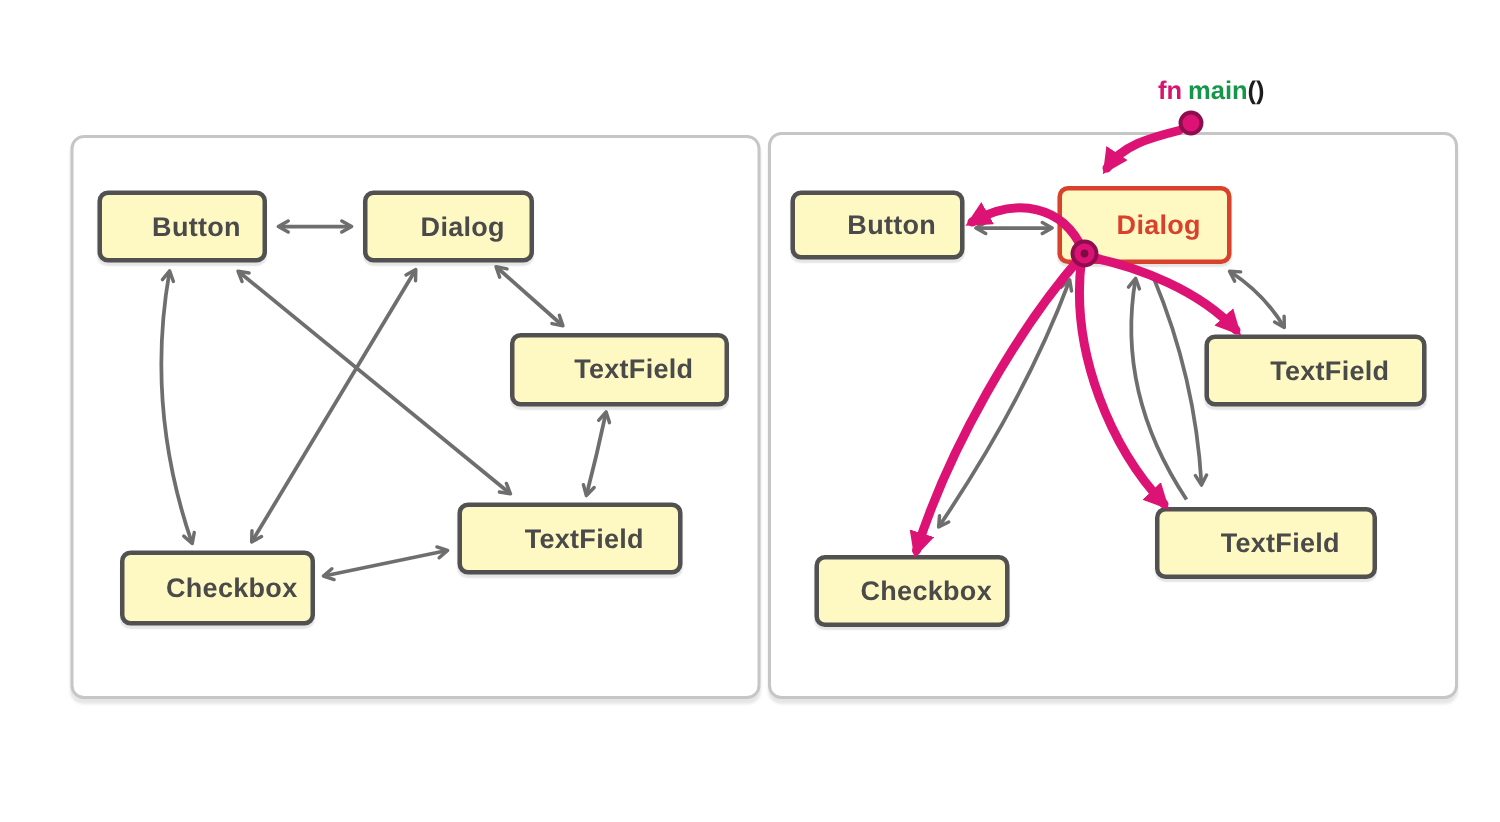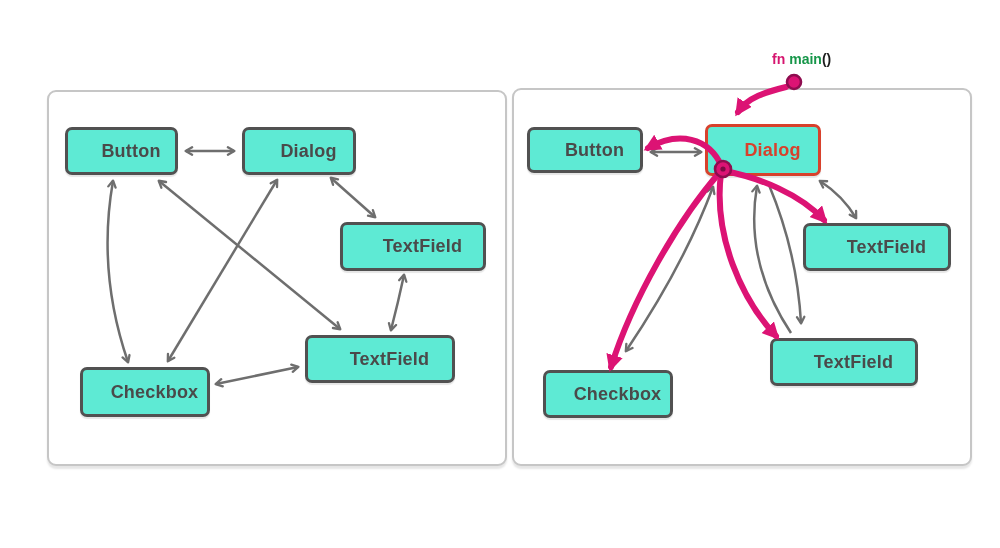--- a/index.html
+++ b/index.html
@@ -17,21 +17,21 @@
     border: 2px solid #c6c6c6;
     border-radius: 9px;
     box-shadow: 0 3px 2px rgba(0,0,0,0.10);
     z-index: 1;
   }
   .panel.left  { left: 47px;  top: 90px; width: 456px; height: 372px; }
   .panel.right { left: 512px; top: 88px; width: 456px; height: 374px; }
   .node {
     position: absolute;
     display: flex; align-items: center; justify-content: center;
-    background: #5eead4;
+    background: #fef9c3;
     border: 3px solid #515151;
     border-radius: 7px;
     box-shadow: 0 2px 1px rgba(0,0,0,0.10);
     color: #4a4a4a;
     font-weight: bold;
     font-size: 18px;
     z-index: 2;
     box-sizing: border-box;
     letter-spacing: 0.2px;
     padding-left: 19px;
@@ -41,21 +41,21 @@
     position: absolute; inset: 0;
     width: 1000px; height: 548px;
     z-index: 5;
     pointer-events: none;
   }
   .fn-main-label {
     position: absolute;
     left: 772px; top: 51px;
     z-index: 6;
     font-weight: bold;
-    font-size: 14px;
+    font-size: 17px;
     white-space: nowrap;
   }
   .fn-main-label .kw    { color: #d6156f; }
   .fn-main-label .fname { color: #169649; padding-left: 4px; }
   .fn-main-label .paren { color: #1d1d1d; }
 </style>
 </head>
 <body>
 
 <div class="stage">

